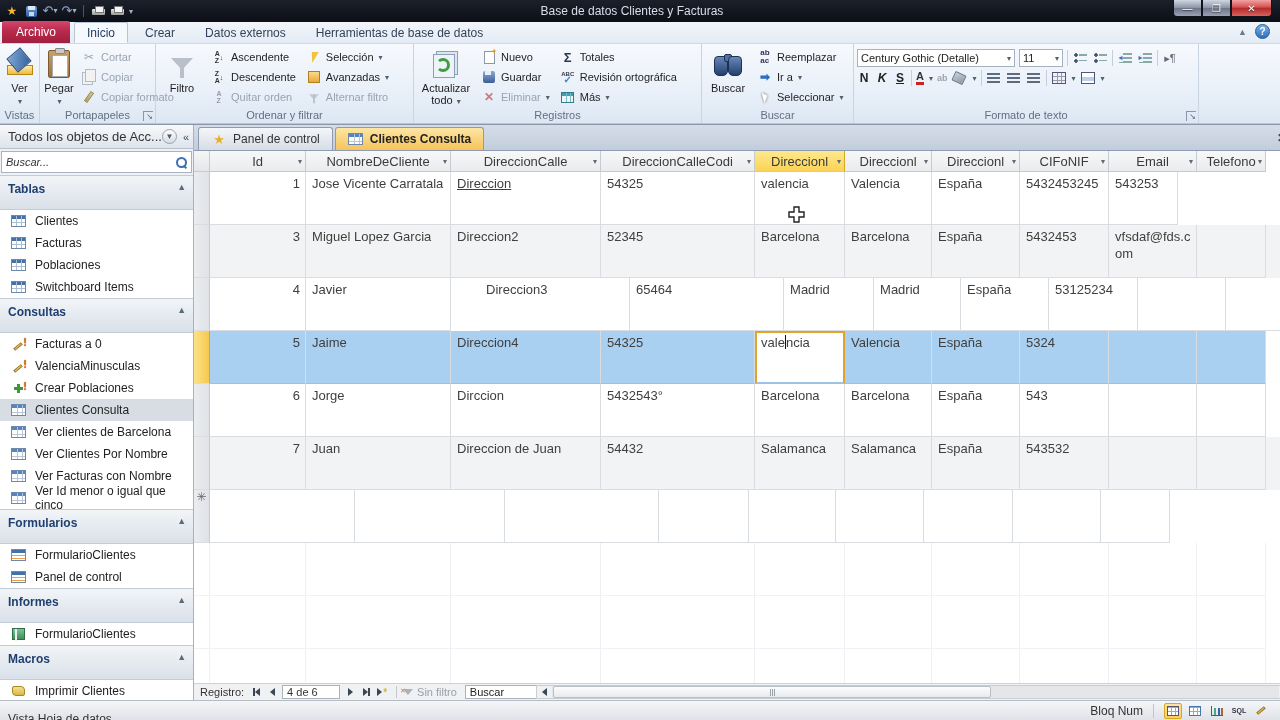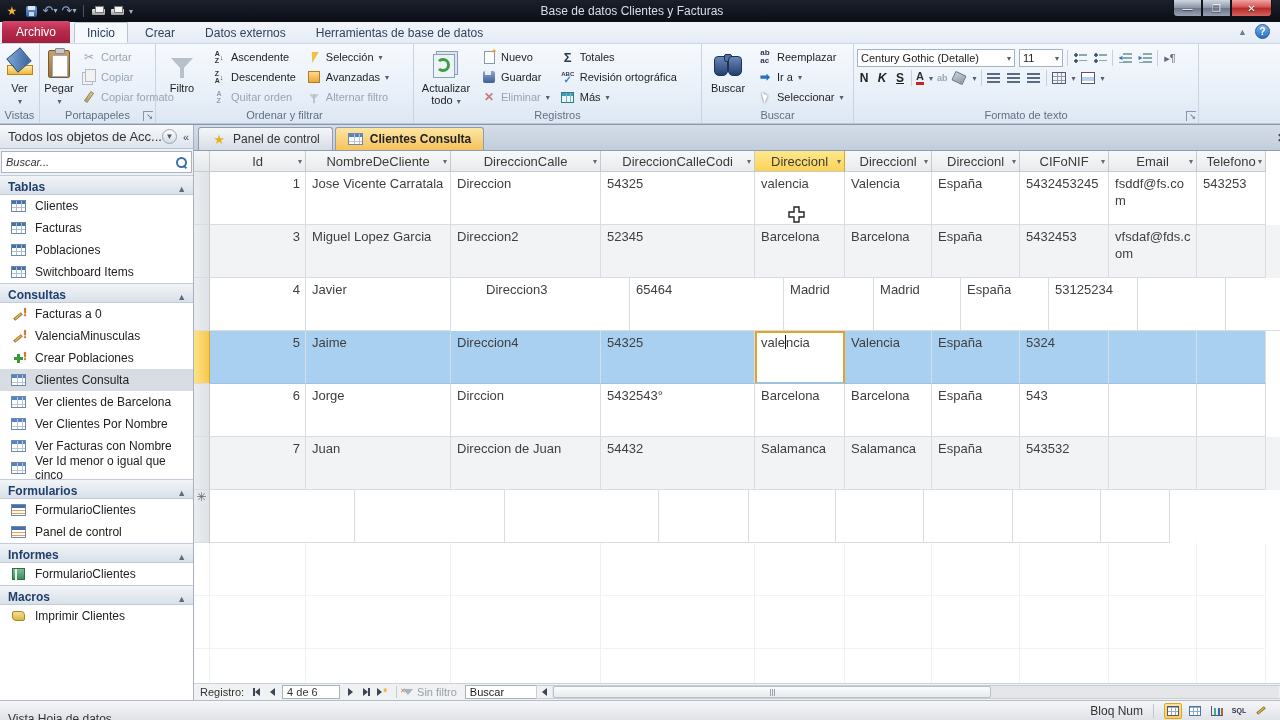--- a/index.html
+++ b/index.html
@@ -121,21 +121,21 @@
   .nav-title { height:24px; background:linear-gradient(#f7f9fb,#dde4ec); border-bottom:1px solid #b8c2cf; display:flex; align-items:center; padding:0 4px 0 8px; font-size:13px; color:#333; }
   .nav-title .t { flex:1; white-space:nowrap; overflow:hidden; }
   .nav-title .circ { width:15px; height:15px; border-radius:50%; background:linear-gradient(#fdfdfd,#d5dce5); border:1px solid #97a3b2; font-size:8px; color:#556; display:flex; align-items:center; justify-content:center; margin-right:6px; }
   .nav-title .shut { font-size:11px; color:#445; }
   .nav-search { height:22px; margin:2px 1px; background:#fff; border:1px solid #aab4c0; display:flex; align-items:center; padding:0 4px; }
   .nav-search .ph { flex:1; font-style:italic; font-size:11px; color:#333; }
   .mag { width:12px; height:12px; position:relative; }
   .mag:before { content:""; position:absolute; left:1px; top:1px; width:7px; height:7px; border:2px solid #3a6fb0; border-radius:50%; }
   .mag:after { content:""; position:absolute; right:0; bottom:0; width:4px; height:2px; background:#3a6fb0; transform:rotate(45deg); }
   .nav-scroll { flex:1; overflow:hidden; background:#fff; }
-  .nav-sec-h { height:20px; background:linear-gradient(#f2f5f8,#d9e0e8); border-top:1px solid #c3ccd6; border-bottom:1px solid #c3ccd6; display:flex; align-items:flex-end; padding:0 8px; font-weight:bold; font-size:12px; color:#1f3f6f; }
+  .nav-sec-h { height:35px; background:linear-gradient(#f2f5f8,#d9e0e8); border-top:1px solid #c3ccd6; border-bottom:1px solid #c3ccd6; display:flex; align-items:flex-start; padding:6px 8px; font-weight:bold; font-size:12px; color:#1f3f6f; }
   .nav-sec-h .chev { margin-left:auto; color:#5a6b80; font-size:9px; letter-spacing:-1px; }
   .nav-item { height:22px; display:flex; align-items:center; gap:9px; padding-left:10px; font-size:12px; color:#222; background:#fff; }
   .nav-item.selected { background:#d8dde3; }
   .nicon { width:16px; height:14px; position:relative; flex:none; display:flex; align-items:center; justify-content:center; }
   .ic-table { width:15px; height:12px; border:1px solid #7189a8; background:
     linear-gradient(90deg,transparent 0 4px,#aebfd4 4px 5px,transparent 5px 9px,#aebfd4 9px 10px,transparent 10px),
     linear-gradient(#4472a8 0 3px,transparent 3px 6px,#aebfd4 6px 7px,transparent 7px); background-color:#fff; }
   .ic-qwin { width:15px; height:12px; border:1px solid #7189a8; background:
     linear-gradient(90deg,transparent 0 5px,#b8c6d8 5px 6px,transparent 6px 10px,#b8c6d8 10px 11px,transparent 11px),
     linear-gradient(#5585c0 0 3px,transparent 3px 7px,#b8c6d8 7px 8px,transparent 8px); background-color:#fdfdfd; }
@@ -702,27 +702,26 @@
               <div class="dsh" style="width: 69px;">
                 <div>Telefono</div>
                 <div class="hcaret">▾</div>
               </div>
             </div>
           <div>
               <div class="ds-row">
                 <div class="ds-sel"></div>
                 <div class="dsc num" style="width: 96px;">1</div>
                 <div class="dsc" style="width: 145px;">Jose Vicente Carratala</div>
-                <div class="dsc" style="width: 150px;">Direccion</div>
+                <div class="dsc" style="width: 150px; text-decoration: underline;">Direccion</div>
                 <div class="dsc" style="width: 154px;">54325</div>
                 <div class="dsc" style="width: 90px;">valencia</div>
                 <div class="dsc" style="width: 87px;">Valencia</div>
                 <div class="dsc" style="width: 88px;">España</div>
                 <div class="dsc" style="width: 89px;">5432453245</div>
-                <div class="dsc" style="width: 88px;">fsddf@fs.com</div>
                 <div class="dsc" style="width: 69px;">543253</div>
               </div>
               <div class="ds-row" style="background: rgb(242, 243, 245);">
                 <div class="ds-sel"></div>
                 <div class="dsc num" style="width: 96px;">3</div>
                 <div class="dsc" style="width: 145px;">Miguel Lopez Garcia</div>
                 <div class="dsc" style="width: 150px;">Direccion2</div>
                 <div class="dsc" style="width: 154px;">52345</div>
                 <div class="dsc" style="width: 90px;">Barcelona</div>
                 <div class="dsc" style="width: 87px;">Barcelona</div>

